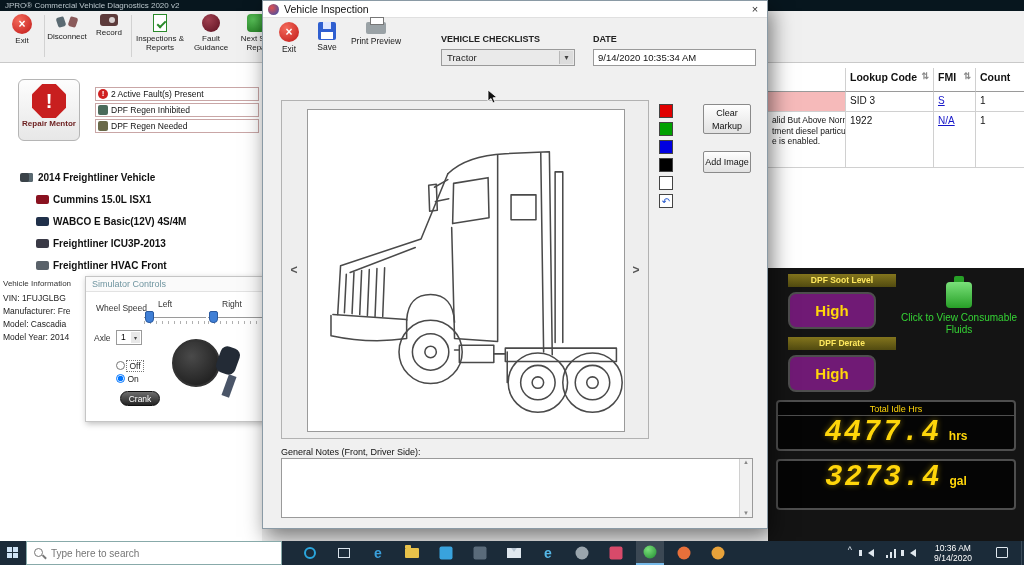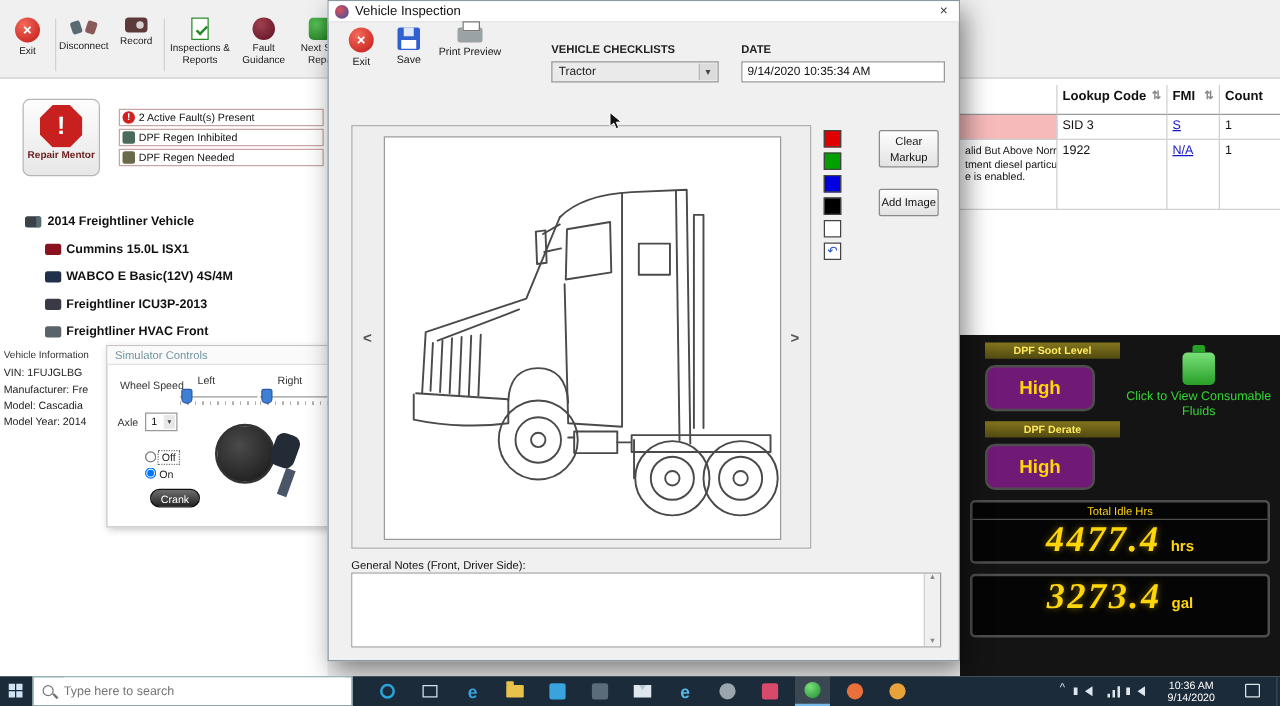--- a/index.html
+++ b/index.html
@@ -77,21 +77,21 @@
   .gauges { position:absolute; left:0; top:205px; width:256px; height:273px; background:#141414; }
   .dpf-strip { position:absolute; left:20px; width:108px; height:13px; background:linear-gradient(#83751d,#514a10); color:#ffe95e; font-size:8.5px; font-weight:bold; text-align:center; line-height:13px; }
   .high-box { position:absolute; left:20px; width:88px; height:37px; background:#701a75; border:2px solid #4e4e4e; border-radius:8px; color:#ffd60a; font-weight:bold; font-size:15px; text-align:center; line-height:33px; }
   .consumable { position:absolute; left:132px; top:219px; width:118px; text-align:center; cursor:pointer; }
   .jug { width:26px; height:26px; margin:0 auto 4px auto; background:linear-gradient(#7ae07a,#27a027); border-radius:4px; position:relative; }
   .jug:before { content:""; position:absolute; left:8px; top:-6px; width:10px; height:6px; background:#27a027; border-radius:2px 2px 0 0; }
   .consumable .txt { color:#35d435; font-weight:normal; font-size:10px; line-height:12px; }
   .idle-panel { position:absolute; left:8px; width:240px; height:51px; background:#050505; border:2px solid #4e4e4e; border-radius:4px; }
   .idle-panel .plabel { height:14px; border-bottom:1px solid #4e4e4e; color:#ffd60a; font-size:9px; font-weight:normal; text-align:center; line-height:14px; }
   .idle-panel .pvalue { display:flex; align-items:baseline; justify-content:center; gap:8px; height:33px; }
-  .seg { font-family:Liberation Serif, serif; font-style:italic; font-weight:bold; font-size:29px; letter-spacing:2px; color:#ffd60a; text-shadow:0 0 6px rgba(255,214,10,.45); line-height:33px; }
+  .seg { font-family:Liberation Mono, monospace; font-style:italic; font-weight:bold; font-size:29px; letter-spacing:2px; color:#ffd60a; text-shadow:0 0 6px rgba(255,214,10,.45); line-height:33px; }
   .seg-unit { font-size:12px; font-weight:bold; color:#ffd60a; }
 
   
   .dialog { position:absolute; left:262px; top:0; width:506px; height:529px; background:#f0f0f0; border:1px solid #8a9aa5; box-shadow:4px 8px 20px rgba(0,0,0,.5); z-index:10; }
   .dlg-titlebar { position:absolute; left:0; top:0; width:100%; height:17px; background:#ffffff; border-bottom:1px solid #e0e0e0; }
   .dlg-appicon { position:absolute; left:5px; top:3px; width:11px; height:11px; border-radius:50%; background:radial-gradient(circle at 35% 35%, #e05050, #3050b0); }
   .dlg-title { position:absolute; left:21px; top:2px; font-size:10.5px; color:#111; }
   .dlg-close { position:absolute; right:4px; top:1px; width:16px; height:15px; text-align:center; font-size:11px; color:#333; line-height:15px; cursor:pointer; }
   .dlg-tb-item { position:absolute; top:21px; text-align:center; font-size:8.5px; color:#1a1a1a; cursor:pointer; }
   .dlg-tb-item .ic { margin:0 auto 2px auto; }
@@ -145,20 +145,23 @@
   .bars i { position:absolute; bottom:0; width:2px; background:#dfe7ee; }
   .clock { position:absolute; top:2px; text-align:center; color:#fff; font-size:8.5px; line-height:10px; cursor:pointer; }
   .notif { position:absolute; top:6px; width:12px; height:11px; border:1.5px solid #dfe7ee; border-radius:1px; cursor:pointer; }
   .show-desktop { position:absolute; right:0; top:0; width:3px; height:24px; border-left:1px solid #3a4a58; cursor:pointer; }
 </style>
 </head>
 <body>
 
 <div class="screen">
 
+  <div class="app-titlebar">
+    <span>JPRO® Commercial Vehicle Diagnostics 2020 v2</span>
+  </div>
 
   <div class="app-toolbar">
     <div class="tb-item" style="left:2px;width:40px;">
       <div class="ic ic-exit">×</div>
       <span>Exit</span>
     </div>
     <div class="tb-sep" style="left:44px;"></div>
     <div class="tb-item" style="left:46px;width:42px;">
       <div class="ic ic-disc"></div>
       <span>Disconnect</span>

